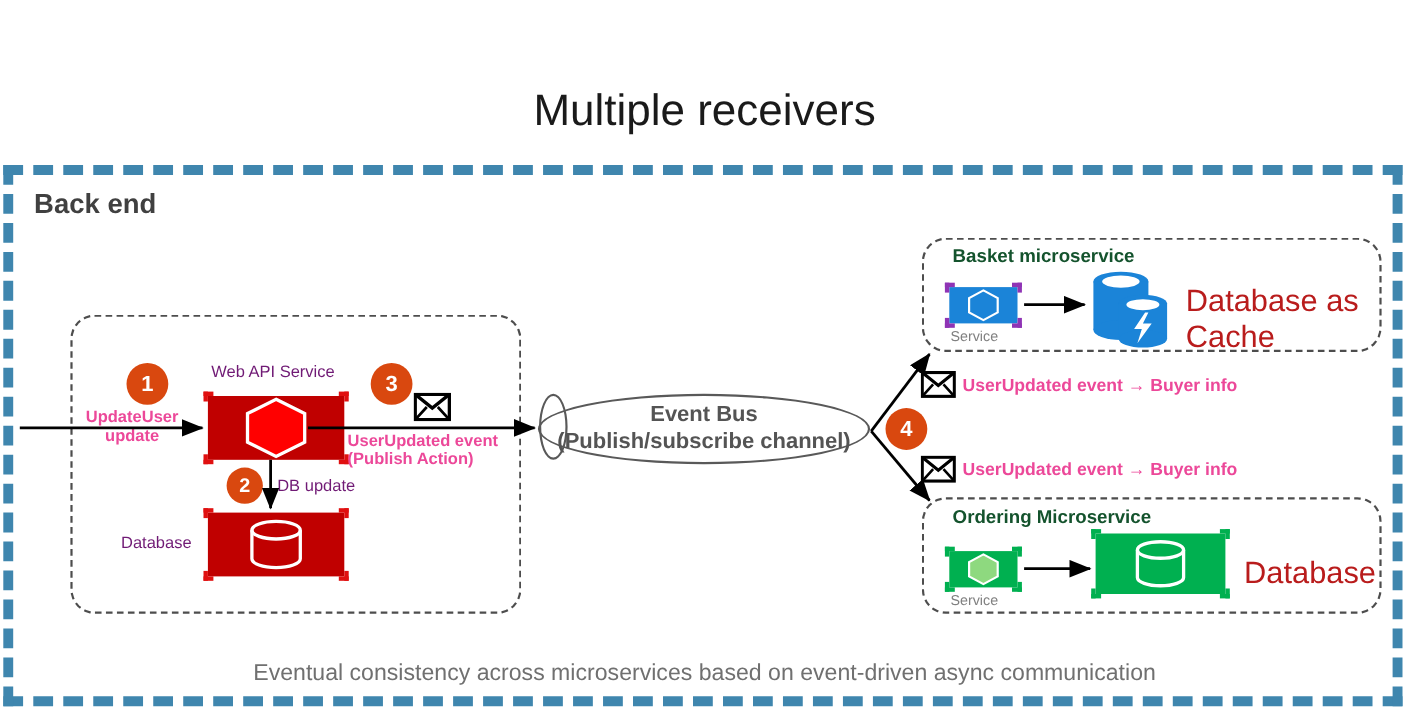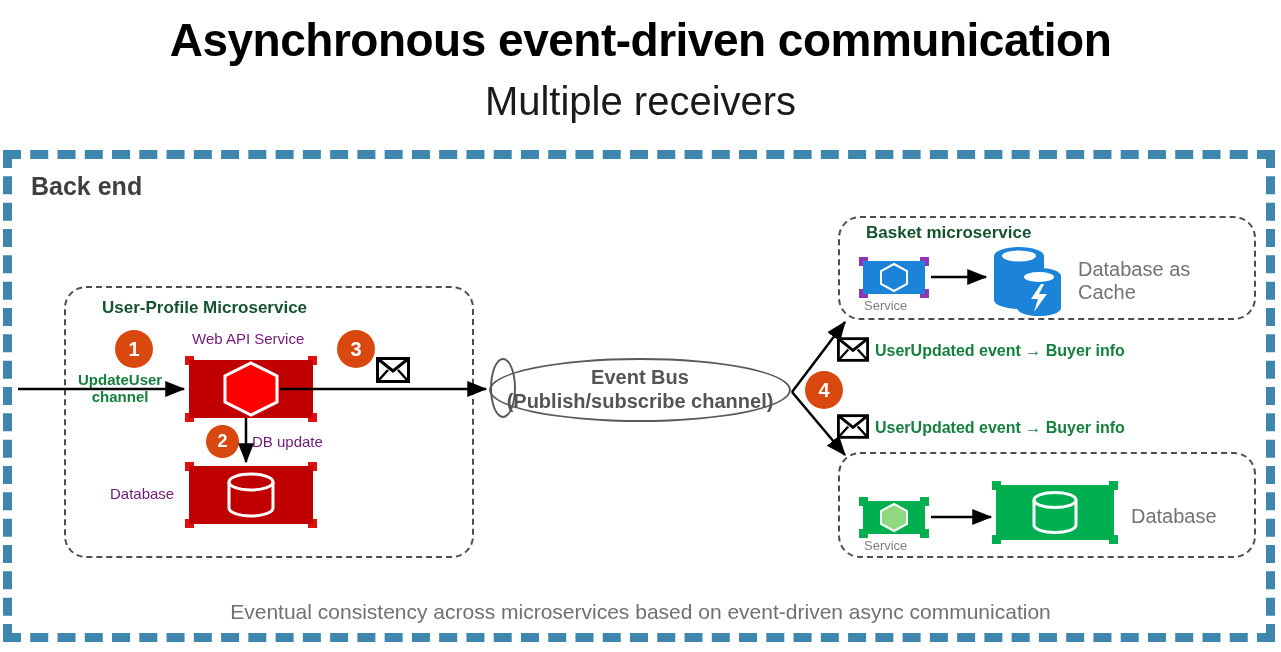--- a/index.html
+++ b/index.html
@@ -89,31 +89,31 @@
     position: absolute;
     white-space: nowrap;
   }
   .lbl-gray {
     font-size: 15px;
     color: #701a75;
     font-weight: normal;
   }
   .lbl-bold {
     font-size: 15px;
-    color: #15803d;
+    color: #ec4899;
     font-weight: bold;
     line-height: 1.15;
   }
   .lbl-small-gray {
     font-size: 13px;
     color: #808080;
   }
   .lbl-db-gray {
-    font-size: 20px;
-    color: #737373;
+    font-size: 28px;
+    color: #b91c1c;
     line-height: 1.15;
   }
 
   
   .badge {
     position: absolute;
     width: 38px;
     height: 38px;
     border-radius: 50%;
     background: #d9480f;
@@ -212,28 +212,26 @@
     font-size: 21px;
     color: #707070;
     white-space: nowrap;
   }
 </style>
 </head>
 <body>
 
 <div id="page">
 
-  <div class="title-main">Asynchronous event-driven communication</div>
   <div class="title-sub">Multiple receivers</div>
 
   <div class="backend-frame"></div>
   <div class="backend-label">Back end</div>
 
   <div class="ms-box" style="left:64px; top:286px; width:410px; height:272px;"></div>
-  <div class="ms-title" style="left:102px; top:298px;">User-Profile Microservice</div>
 
   <div class="lbl lbl-gray" style="left:192px; top:330px;">Web API Service</div>
 
   <div class="tile tile-red c-red" style="left:189px; top:360px; width:124px; height:58px;">
     <span class="corner tl"></span><span class="corner tr"></span>
     <span class="corner bl"></span><span class="corner br"></span>
     <svg width="124" height="58" viewBox="0 0 124 58">
       <polygon points="62,3 88,16 88,42 62,55 36,42 36,16" fill="#ff0000" stroke="#ffffff" stroke-width="3"></polygon>
     </svg>
   </div>
@@ -248,23 +246,27 @@
       </g>
     </svg>
   </div>
 
   <div class="lbl lbl-gray" style="left:110px; top:485px;">Database</div>
 
   <div class="lbl lbl-gray" style="left:252px; top:433px;">DB update</div>
 
   <div class="lbl lbl-bold" style="left:78px; top:371px; text-align:center;">
     <div>UpdateUser</div>
-    <div>channel</div>
-  </div>
-
+    <div>update</div>
+  </div>
+
+  <div class="lbl lbl-bold" style="left:316px; top:392px; text-align:left;">
+    <div>UserUpdated event</div>
+    <div>(Publish Action)</div>
+  </div>
 
   <div class="badge" style="left:115px; top:330px;">1</div>
   <div class="badge badge-sm" style="left:206px; top:425px;">2</div>
   <div class="badge" style="left:337px; top:330px;">3</div>
 
   <div class="envelope" style="left:376px; top:357px;">
     <svg width="34" height="26" viewBox="0 0 34 26">
       <rect x="1.5" y="1.5" width="31" height="23" fill="#ffffff" stroke="#000000" stroke-width="3"></rect>
       <path d="M1.5,1.5 L17,14 L32.5,1.5" fill="none" stroke="#000000" stroke-width="3"></path>
       <path d="M1.5,24.5 L12,13 M32.5,24.5 L22,13" fill="none" stroke="#000000" stroke-width="2.5"></path>
@@ -325,20 +327,21 @@
       <ellipse cx="48" cy="33" rx="15" ry="5" fill="#ffffff"></ellipse>
       <polygon points="50,40 40,55 47,55 43,68 56,50 48,50 53,40" fill="#ffffff"></polygon>
     </svg>
   </div>
   <div class="lbl lbl-db-gray" style="left:1078px; top:258px;">
     <div>Database as</div>
     <div>Cache</div>
   </div>
 
   <div class="ms-box" style="left:838px; top:452px; width:418px; height:106px;"></div>
+  <div class="ms-title" style="left:866px; top:460px;">Ordering Microservice</div>
 
   <div class="tile tile-green c-green" style="left:863px; top:501px; width:62px; height:33px;">
     <span class="corner tl"></span><span class="corner tr"></span>
     <span class="corner bl"></span><span class="corner br"></span>
     <svg width="62" height="33" viewBox="0 0 62 33">
       <polygon points="31,3 44,10 44,23 31,30 18,23 18,10" fill="#8ed97f" stroke="#ffffff" stroke-width="2"></polygon>
     </svg>
   </div>
   <div class="lbl lbl-small-gray" style="left:864px; top:538px;">Service</div>
 

